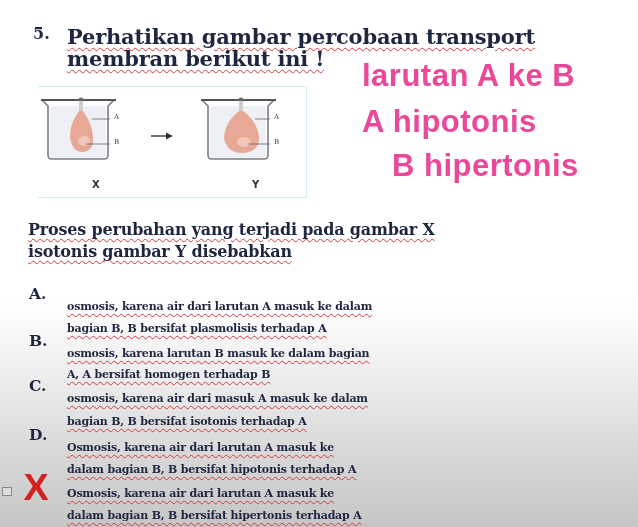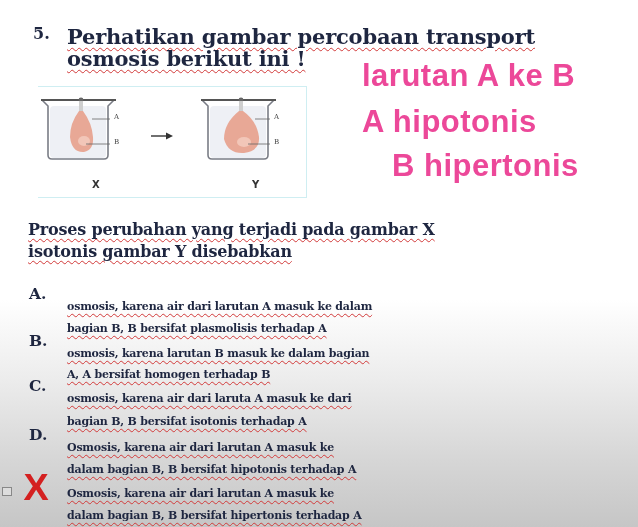--- a/index.html
+++ b/index.html
@@ -25,21 +25,21 @@
     .opt-letter { position: absolute; left: 29px; font-size: 15.5px; font-weight: bold; }
     .opt-line { position: absolute; left: 67px; font-size: 11px; font-weight: bold; white-space: nowrap; letter-spacing: -0.2px; margin-top: 16px; }
     .x-mark { position: absolute; left: 24px; top: 470px; font-family: "Liberation Sans", sans-serif; font-weight: bold; font-size: 36px; color: #d42020; line-height: 1; transform: scaleX(1.05); }
     .checkbox { position: absolute; left: 2px; top: 487px; width: 8px; height: 7px; border: 1px solid #888; background: #ddd; }
   </style>
 </head>
 <body>
 
 <div class="q-num">5.</div>
 <div class="q-line sq" style="top:24px;">Perhatikan gambar percobaan transport</div>
-<div class="q-line sq" style="top:46px;">osmosis berikut ini !</div>
+<div class="q-line sq" style="top:46px;">membran berikut ini !</div>
 
 <div class="figure">
 
   <svg class="beaker" style="left:2px;" viewBox="0 0 80 70">
     <rect x="10" y="9" width="56" height="52" rx="4" fill="#eef0f5"></rect>
     <path d="M2 3 L8 9 L8 58 Q8 62 12 62 L64 62 Q68 62 68 58 L68 9 L74 3" fill="none" stroke="#7a7d86" stroke-width="1.6"></path>
     <line x1="1" y1="3" x2="76" y2="3" stroke="#555" stroke-width="2"></line>
     <circle cx="41" cy="3" r="2.4" fill="#666"></circle>
     <rect x="39" y="4" width="4" height="10" fill="#cfcfcf"></rect>
     <path d="M39 14 Q30 26 30 40 Q32 56 44 55 Q54 53 53 40 Q52 26 43 14 Z" fill="#e8a896"></path>
@@ -81,21 +81,21 @@
 
 <div class="opt-letter" style="top:284px;">A.</div>
 <div class="opt-line sq" style="top:284px;">osmosis,  karena air dari larutan A masuk ke  dalam</div>
 <div class="opt-line sq" style="top:306px;">bagian B, B bersifat plasmolisis  terhadap A</div>
 
 <div class="opt-letter" style="top:331px;">B.</div>
 <div class="opt-line sq" style="top:331px;">osmosis,  karena larutan B masuk ke dalam bagian</div>
 <div class="opt-line sq" style="top:352px;">A, A bersifat homogen terhadap B</div>
 
 <div class="opt-letter" style="top:376px;">C.</div>
-<div class="opt-line sq" style="top:376px;"> osmosis, karena air dari laruta A masuk ke  dari</div>
+<div class="opt-line sq" style="top:376px;"> osmosis, karena air dari masuk A masuk ke  dalam</div>
 <div class="opt-line sq" style="top:399px;">bagian B, B bersifat isotonis  terhadap A</div>
 
 <div class="opt-letter" style="top:425px;">D.</div>
 <div class="opt-line sq" style="top:425px;">Osmosis, karena air dari larutan A masuk ke</div>
 <div class="opt-line sq" style="top:447px;">dalam bagian B, B bersifat hipotonis terhadap A</div>
 
 <div class="opt-letter" style="top:471px; color:transparent;">E.</div>
 <div class="opt-line sq" style="top:471px;">Osmosis, karena air dari larutan A masuk ke</div>
 <div class="opt-line sq" style="top:493px;">dalam bagian B, B bersifat hipertonis terhadap A</div>
 

